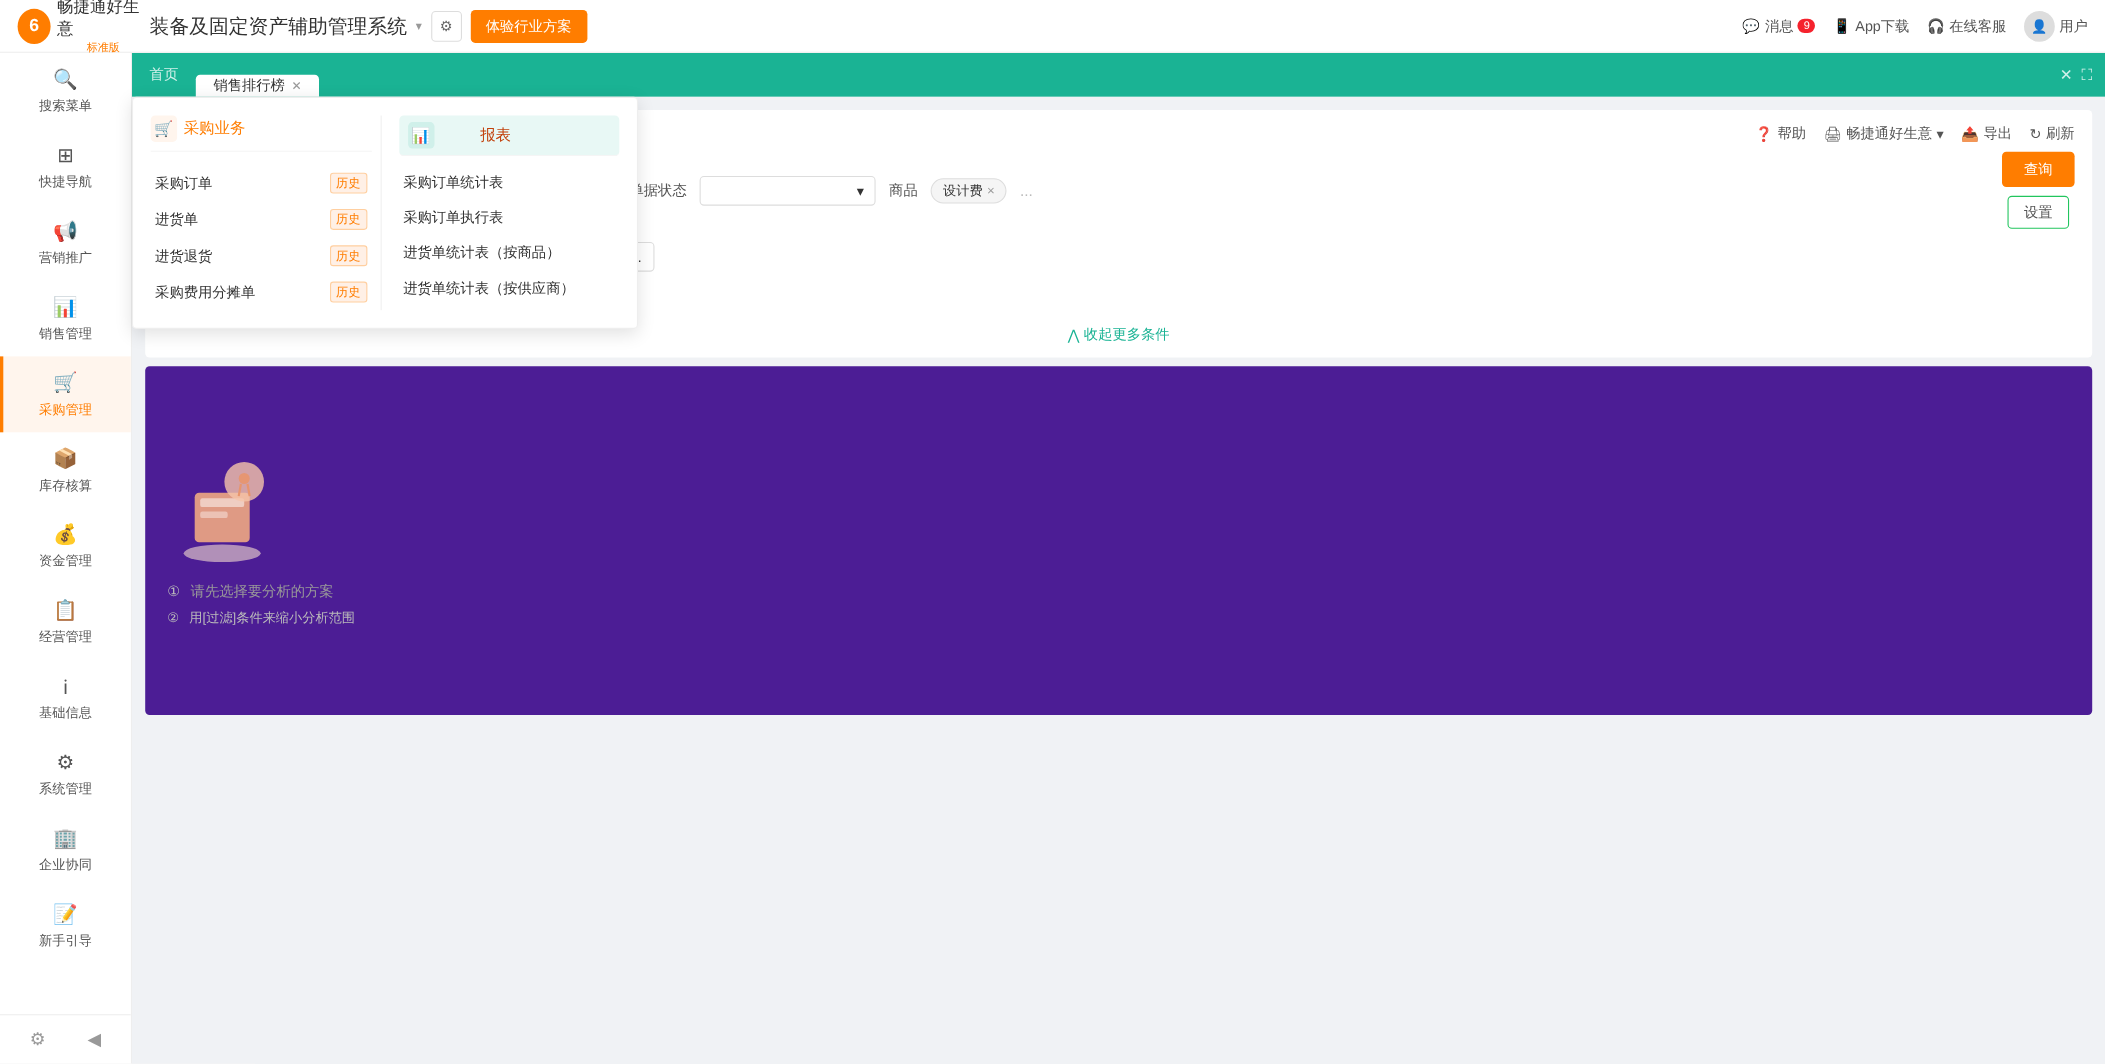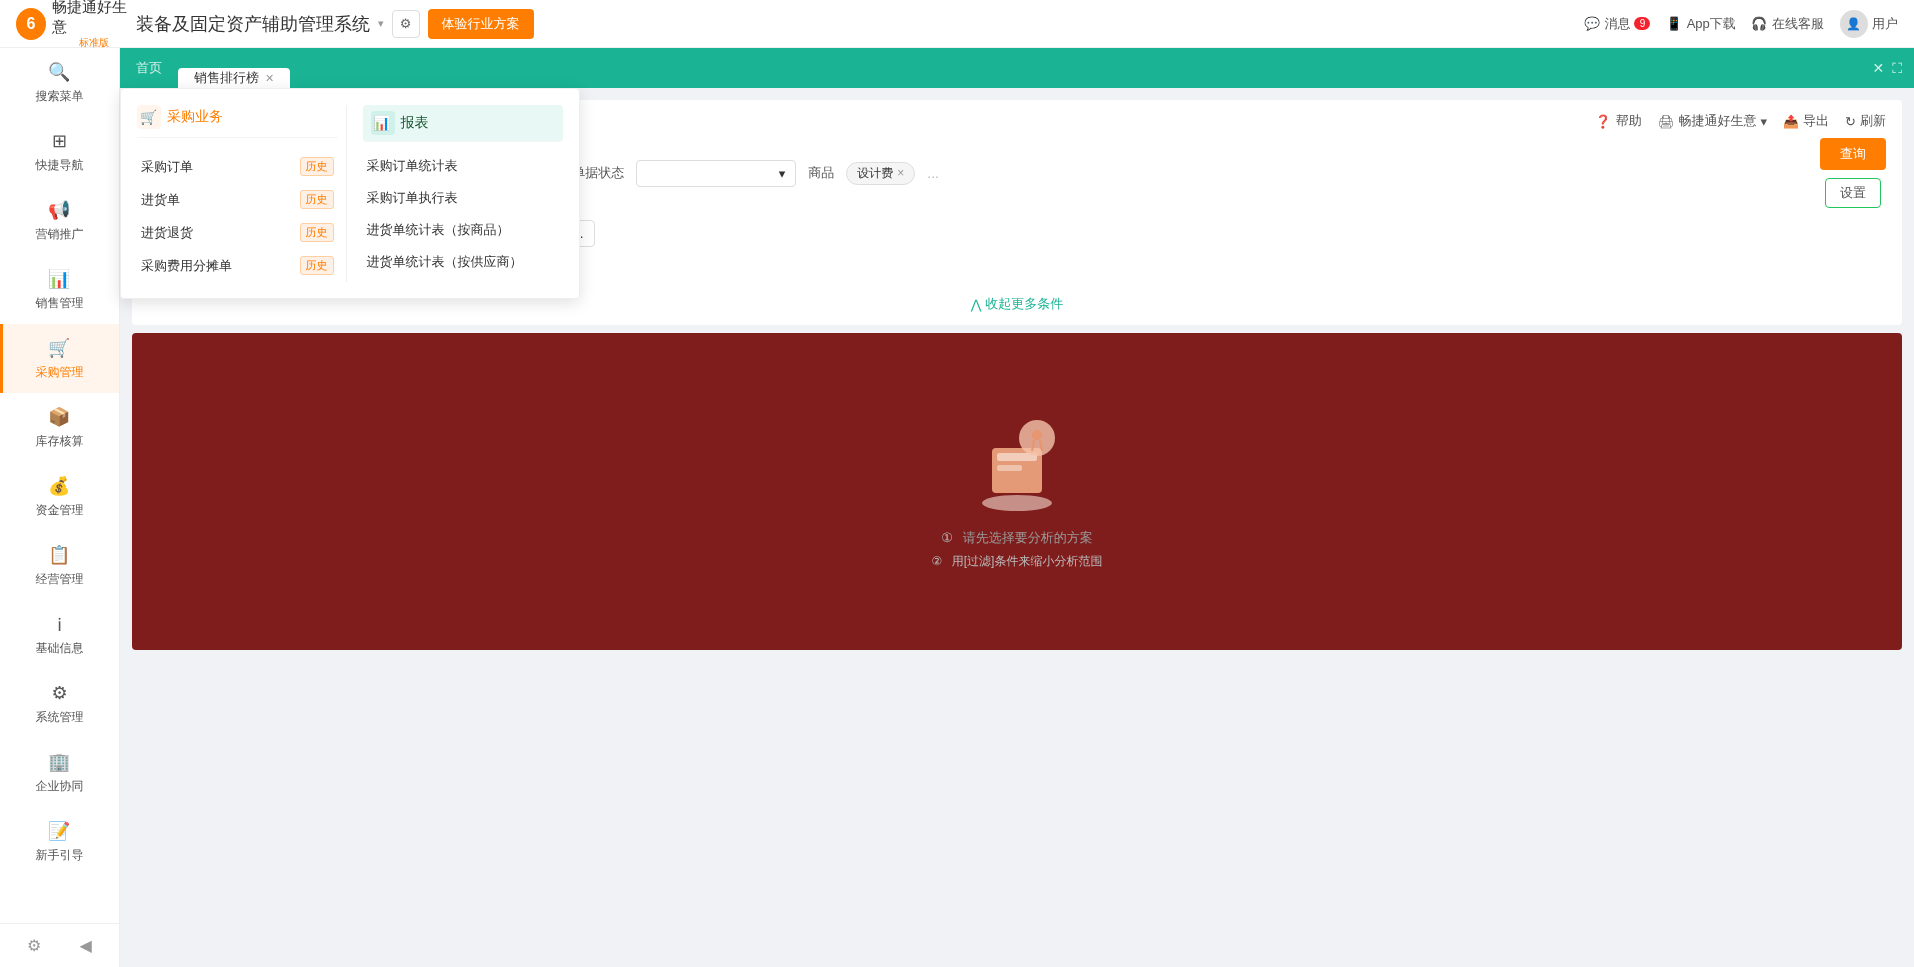--- a/index.html
+++ b/index.html
@@ -301,24 +301,23 @@
       cursor: pointer;
       display: flex;
       align-items: center;
       gap: 4px;
     }
 
     
     .empty-state {
       display: flex;
       flex-direction: column;
-      align-items: center;
       justify-content: center;
-      padding: 80px 8px;
-      background: #7f1d1d;
+      padding: 80px 20px;
+      background: #4c1d95;
       border-radius: 4px;
       margin-top: 8px;
     }
     .empty-icon {
       width: 100px; height: 100px;
       margin-bottom: 16px;
     }
     .empty-text { color: #999; font-size: 13px; margin-bottom: 6px; }
     .empty-hint { color: #bbb; font-size: 12px; }
 
@@ -390,21 +389,21 @@
       padding: 1px 5px;
     }
 
     
     .menu-column-right .menu-header {
       background: #e8f8f5;
       border-radius: 4px;
       padding: 6px 8px;
       margin-bottom: 8px;
     }
-    .menu-column-right .menu-header-title { color: #14532d; }
+    .menu-column-right .menu-header-title { color: #c2410c; margin-left: 36px; }
     .menu-column-right .menu-header-icon { background: #d0f0ea; }
 
     
     .dots { color: #bbb; font-size: 14px; cursor: pointer; }
 
     .filter-row-actions {
       display: flex;
       gap: 8px;
       align-items: center;
       margin-left: auto;

